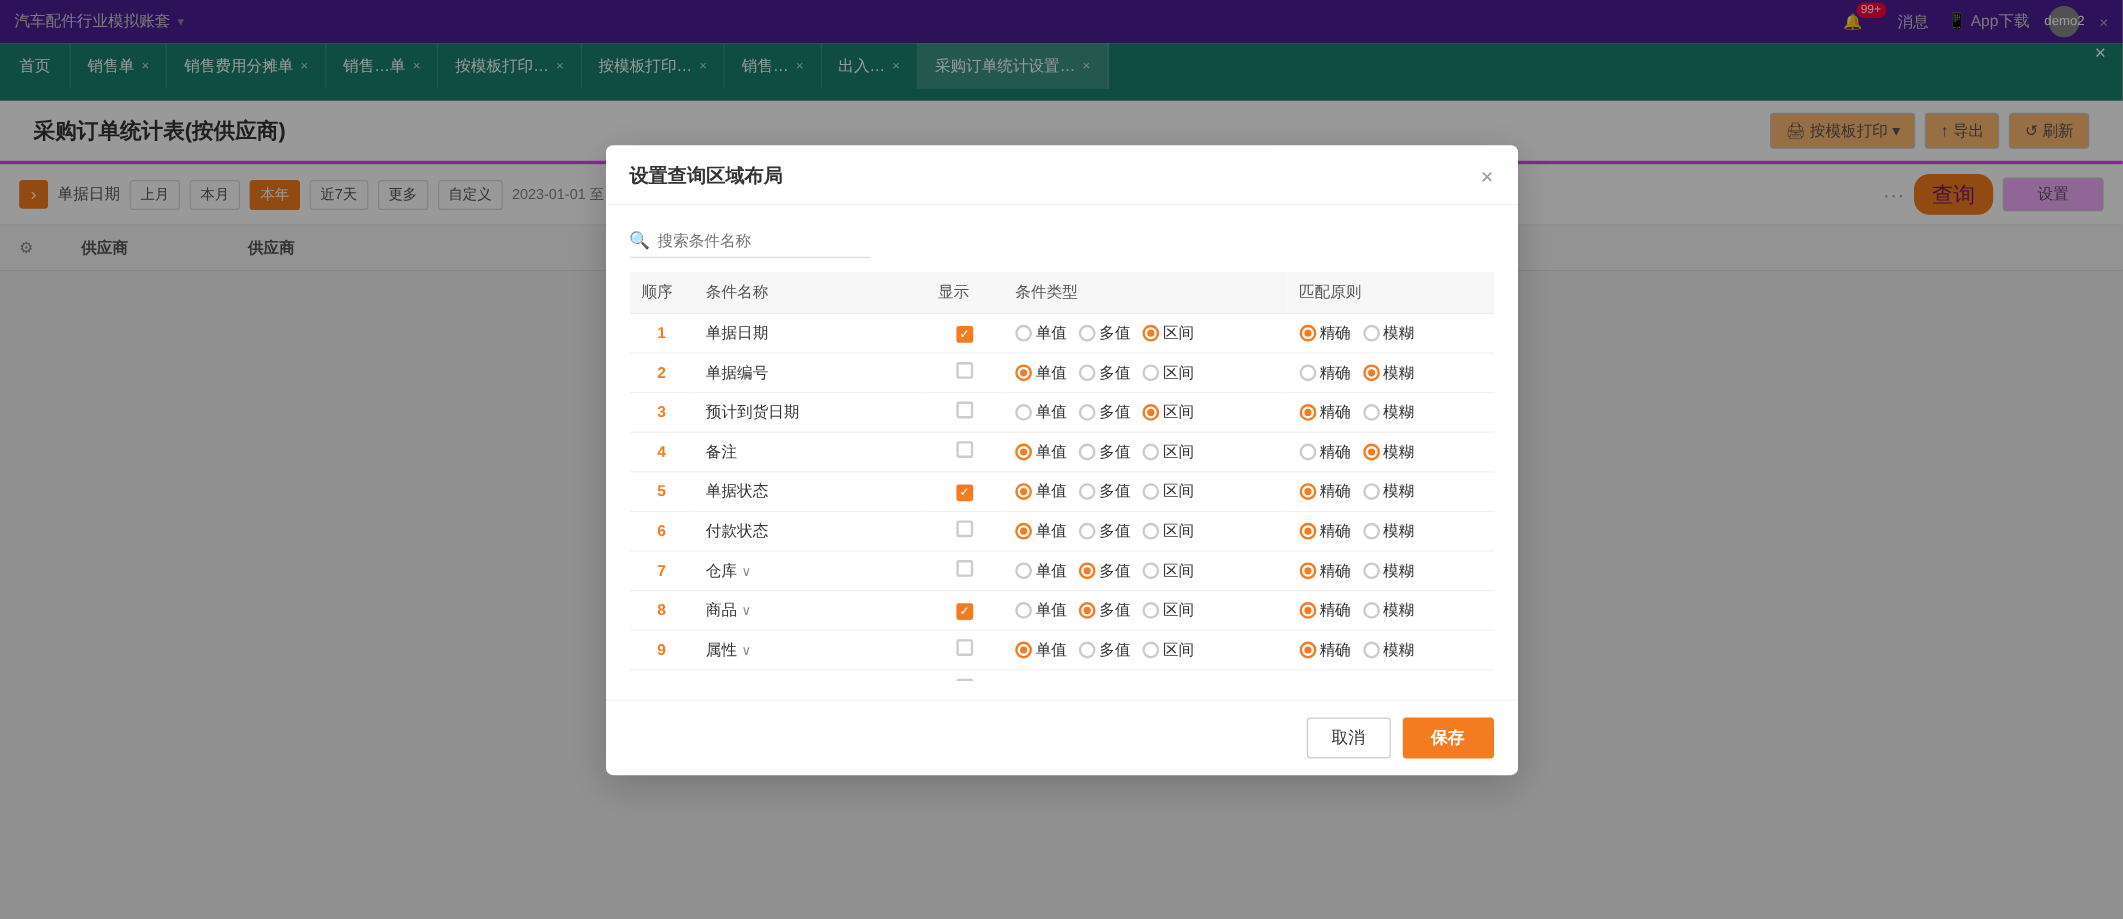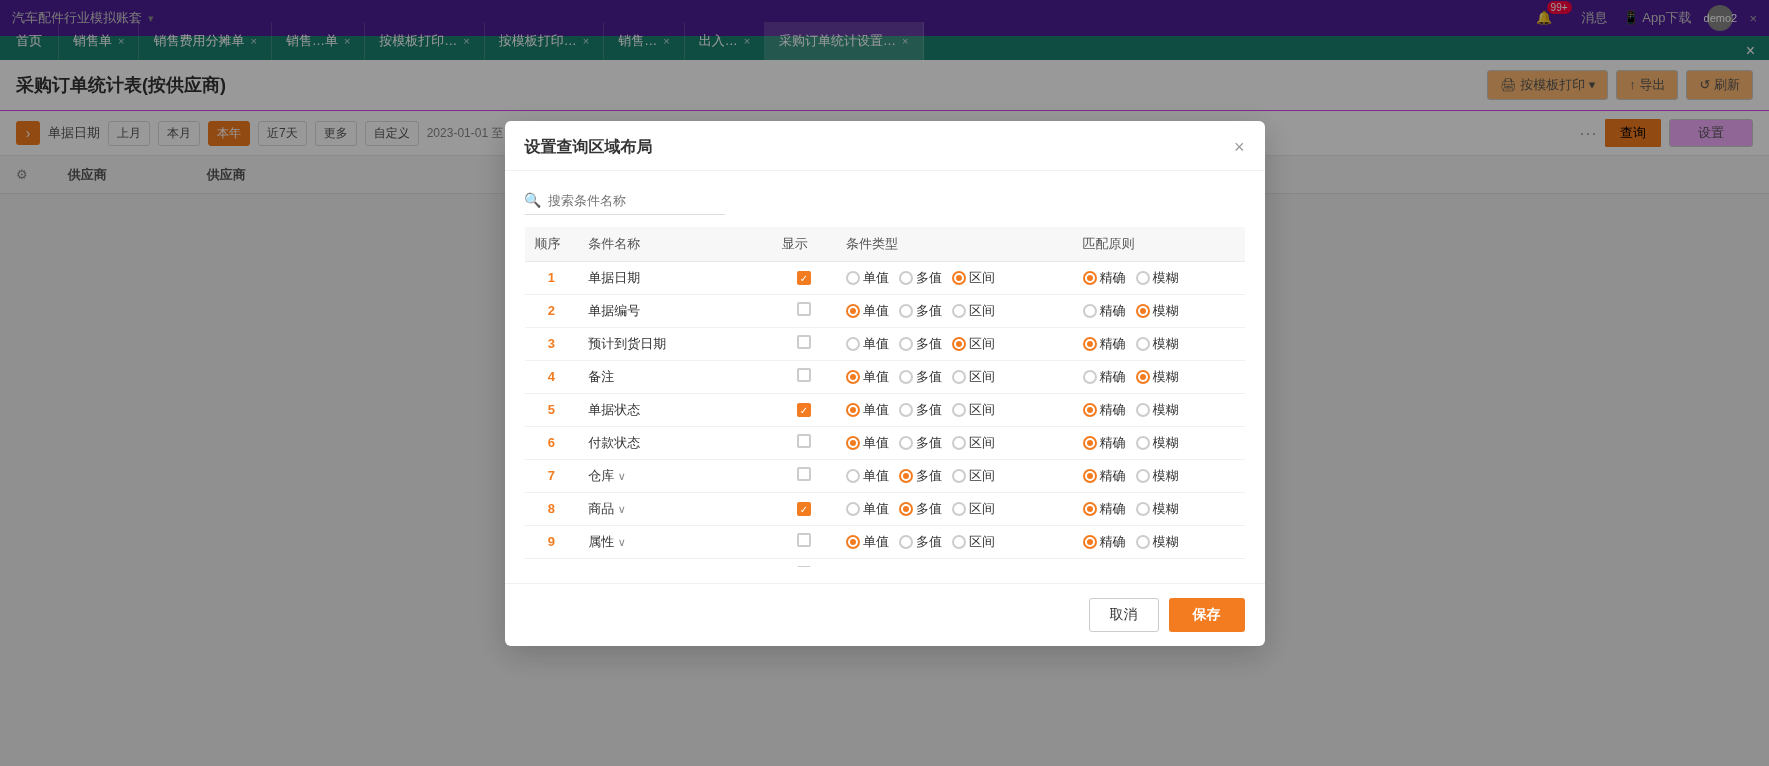--- a/index.html
+++ b/index.html
@@ -17,23 +17,23 @@
     }
     .top-bar-left { font-size: 13px; color: #ccc; display: flex; align-items: center; gap: 6px; }
     .top-bar-right { display: flex; align-items: center; gap: 16px; font-size: 13px; }
     .top-bar-right .badge { background: #f04; color: #fff; border-radius: 8px; font-size: 10px; padding: 1px 4px; position: relative; top: -6px; left: -6px; }
     .top-bar-right span { cursor: pointer; }
     .avatar { width: 26px; height: 26px; border-radius: 50%; background: #888; display: inline-flex; align-items: center; justify-content: center; color: #fff; font-size: 11px; }
 
     
     .nav-tabs {
       background: #1a7f6e;
-      height: 24px;
-      display: flex;
-      align-items: flex-end;
+      height: 48px;
+      display: flex;
+      align-items: flex-start;
       padding: 0 0 0 0;
       gap: 0;
     }
     .nav-tab {
       padding: 0 14px;
       height: 38px;
       display: flex;
       align-items: center;
       color: #fff;
       font-size: 13px;
@@ -42,22 +42,22 @@
       white-space: nowrap;
     }
     .nav-tab.home { padding: 0 16px; }
     .nav-tab.active { background: rgba(255,255,255,0.15); }
     .nav-tab .close-x { margin-left: 6px; opacity: 0.7; font-size: 11px; }
     .nav-close-all { margin-left: auto; padding: 0 14px; color: #fff; cursor: pointer; font-size: 16px; }
 
     
     .page-header {
       background: #fff;
-      padding: 10px 16px;
-      border-bottom: 1px solid #d946ef;
+      padding: 10px 28px;
+      border-bottom: 3px solid #d946ef;
       display: flex;
       align-items: center;
       justify-content: space-between;
     }
     .page-title { font-size: 18px; font-weight: bold; color: #333; }
     .page-actions { display: flex; gap: 8px; align-items: center; }
     .btn { padding: 5px 12px; border-radius: 3px; border: 1px solid #ccc; background: #fdba74; cursor: pointer; font-size: 13px; }
     .btn-outline { border-color: #ccc; color: #555; }
 
     
@@ -67,21 +67,21 @@
       display: flex;
       align-items: center;
       gap: 8px;
       border-bottom: 1px solid #e8e8e8;
     }
     .filter-toggle { background: #f47c20; color: #fff; border: none; width: 24px; height: 24px; border-radius: 3px; cursor: pointer; font-size: 14px; display: flex; align-items: center; justify-content: center; }
     .date-label { font-size: 13px; color: #555; }
     .date-btn { padding: 3px 8px; border: 1px solid #ddd; border-radius: 3px; background: #fff; cursor: pointer; font-size: 12px; color: #555; }
     .date-btn.active { background: #f47c20; color: #fff; border-color: #f47c20; }
     .date-range { font-size: 12px; color: #888; }
-    .action-btn { padding: 4px 14px; border-radius: 1px; border: 1px solid #f47c20; background: #f47c20; color: #000000; cursor: pointer; font-size: 13px; }
+    .action-btn { padding: 4px 14px; border-radius: 13px; border: 1px solid #f47c20; background: #f47c20; color: #701a75; cursor: pointer; font-size: 18px; }
     .settings-btn { padding: 4px 28px; border-radius: 3px; border: 1px solid #ccc; background: #f0abfc; color: #555; cursor: pointer; font-size: 13px; }
 
     
     .table-area {
       background: #fff;
       margin: 0;
       padding: 0;
     }
     .table-header-row {
       display: flex;

